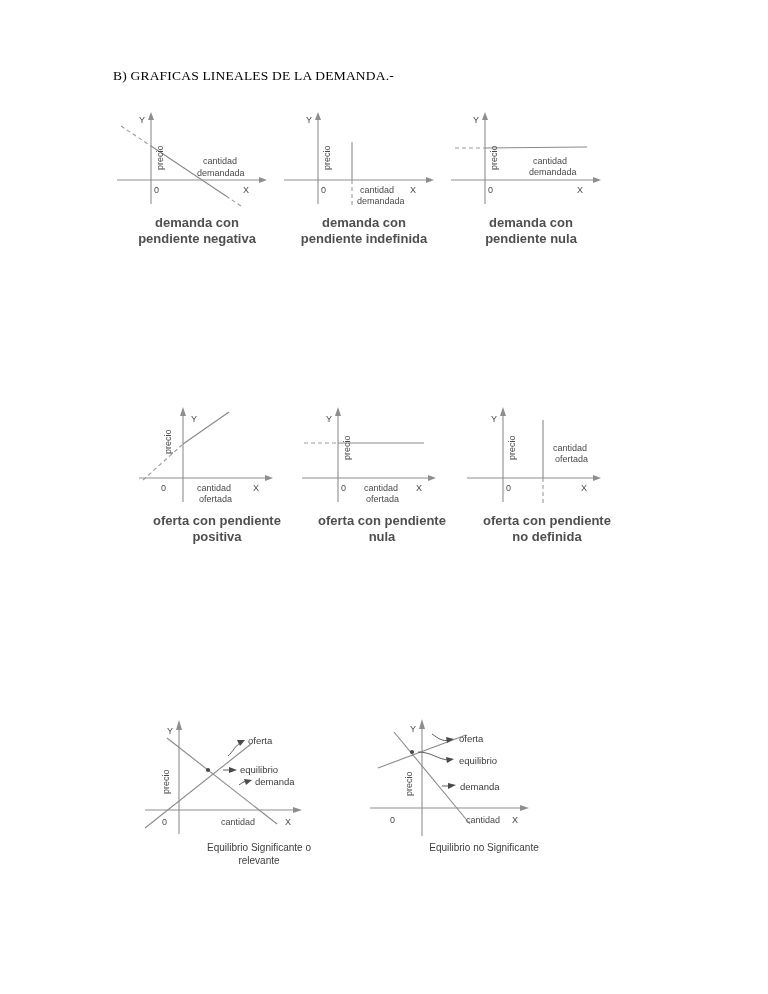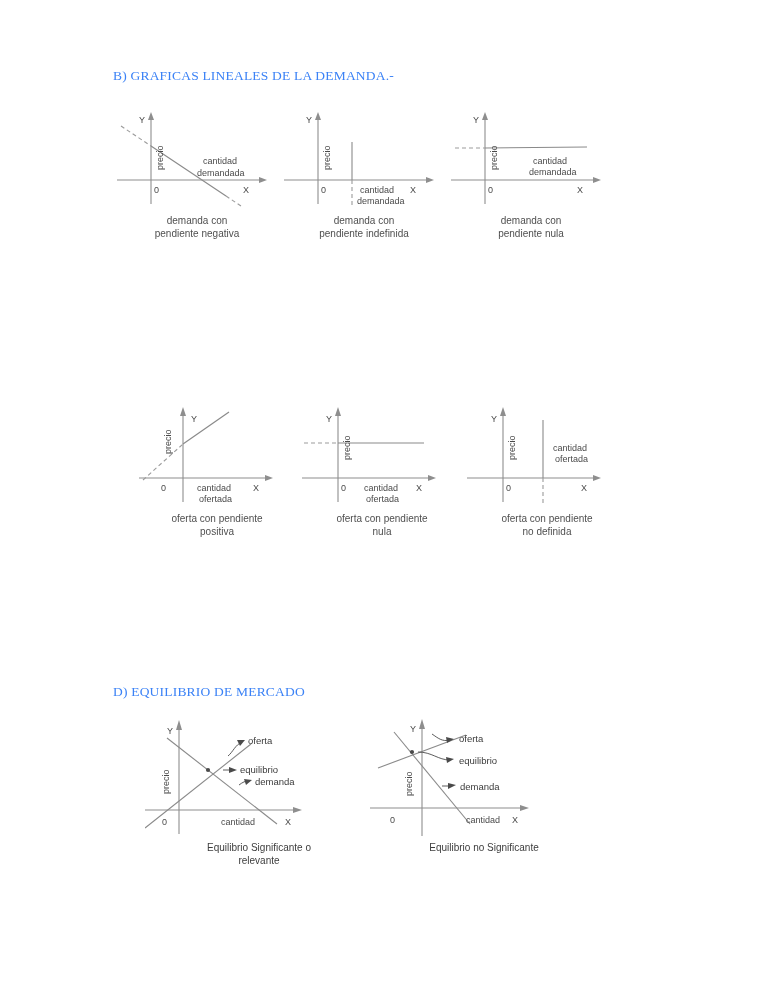--- a/index.html
+++ b/index.html
@@ -15,21 +15,21 @@
   .page{position:absolute;inset:0;}
 
   
   .heading{
     position:absolute;
     left:113px;
     font-family:"Liberation Serif", serif;
     font-size:13.5px;
     font-weight:400;
     letter-spacing:.2px;
-    color:#3b82f6;
+    color:#000000;
     white-space:nowrap;
   }
   #heading-b{top:68px;}
   #heading-c{top:367px;}
   #heading-d{top:684px;}
 
   
   .row{position:absolute;left:0;width:768px;display:flex;}
   #row-demanda{top:104px;}
   #row-oferta{top:398px;}
@@ -57,21 +57,21 @@
   .plot{display:block;}
 
   .caption{
     font-family:"Liberation Sans", sans-serif;
     color:#4f4f4f;
     text-align:center;
     line-height:1.25;
     white-space:pre-line;
   }
   #row-demanda .caption,
-  #row-oferta .caption{font-size:10px;margin-top:-1px;}
+  #row-oferta .caption{font-size:13px;margin-top:-1px;font-weight:bold;}
   #row-equilibrio .caption{font-size:10px;color:#3d3d3d;margin-top:-2px;text-align:center;}
 
   
   svg text{
     font-family:"Liberation Sans", sans-serif;
     fill:#5a5a5a;
   }
   svg .axlabel{font-size:9px;fill:#4a4a4a;}
   svg .origin{font-size:9px;fill:#4a4a4a;}
   svg .curvelabel{font-size:9px;fill:#4a4a4a;}
@@ -216,21 +216,20 @@
         <text class="axlabel" x="114" y="93">X</text>
         <text class="origin" x="39" y="93">0</text>
         <text class="curvelabel" x="86" y="53">cantidad</text>
         <text class="curvelabel" x="88" y="64">ofertada</text>
       </svg>
       <div class="caption">oferta con pendiente
 no definida</div>
     </div>
   </div>
 
-  <div class="heading" id="heading-d">D) EQUILIBRIO DE MERCADO</div>
 
   <div class="row" id="row-equilibrio">
 
     <div class="fig">
       <svg class="plot" width="228" height="132" viewBox="0 0 228 132">
         <line class="axis" x1="34" y1="16" x2="34" y2="122"></line>
         <polygon class="head" points="34,8 31,18 37,18"></polygon>
         <line class="axis" x1="0" y1="98" x2="150" y2="98"></line>
         <polygon class="head" points="157,98 148,95 148,101"></polygon>
 

